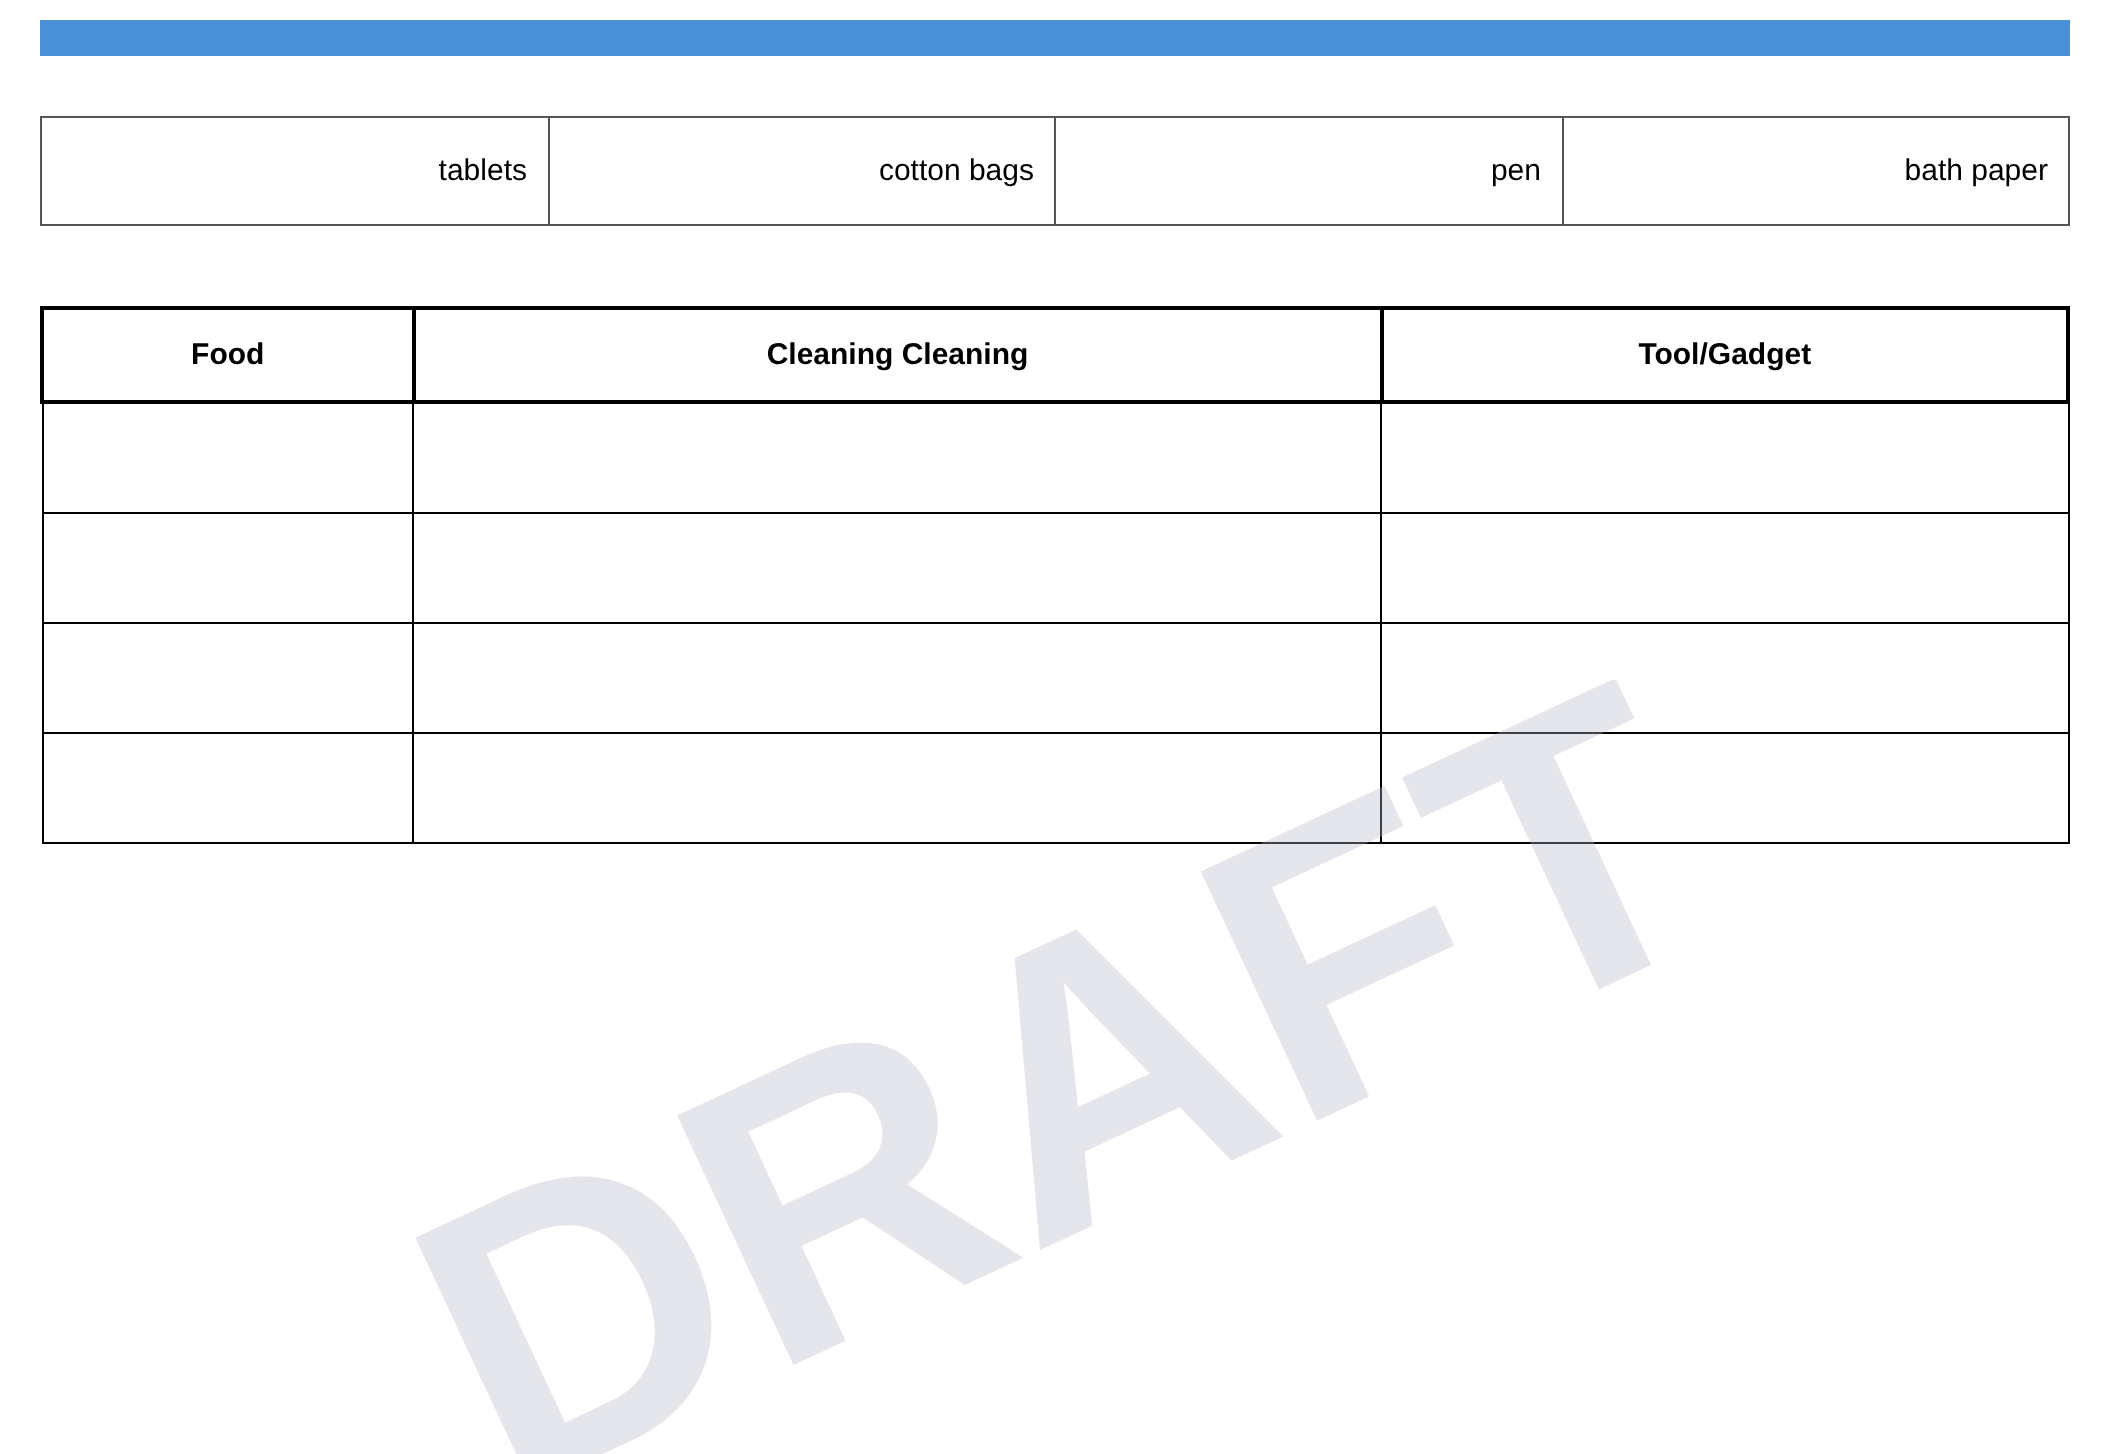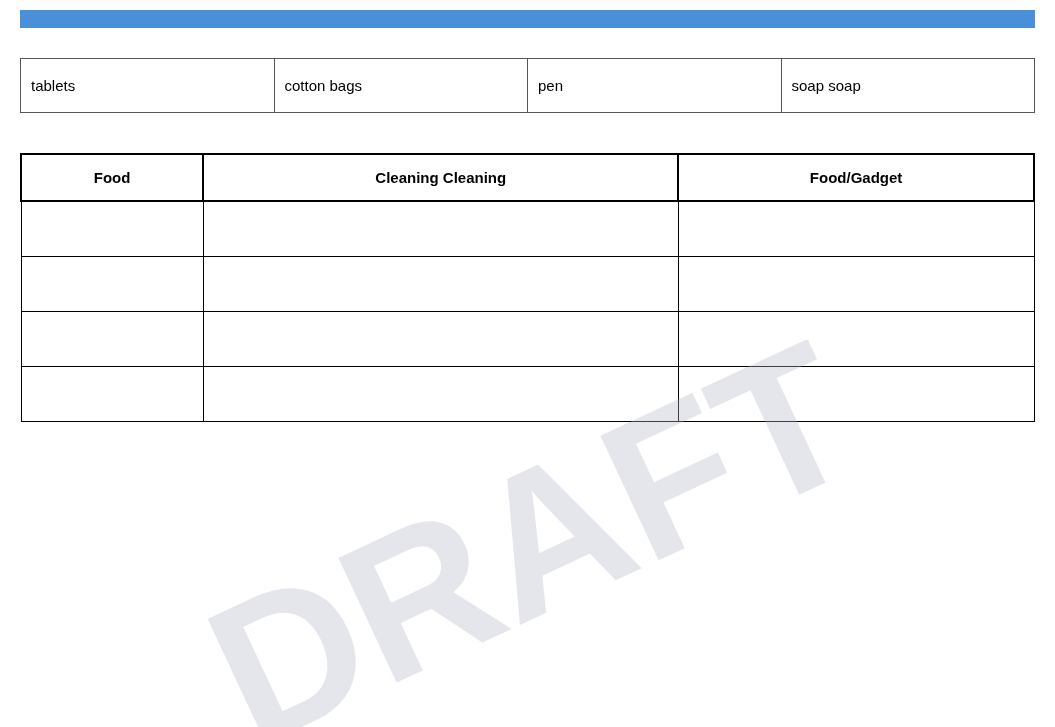--- a/index.html
+++ b/index.html
@@ -30,21 +30,21 @@
 
     .items-table {
       width: 100%;
       border-collapse: collapse;
       margin-bottom: 40px;
     }
 
     .items-table td {
       border: 1px solid #555;
       padding: 18px 10px;
-      text-align: left;
+      text-align: right;
       font-size: 15px;
       width: 25%;
     }
 
     .classification-table {
       width: 100%;
       border-collapse: collapse;
     }
 
     .classification-table th {
@@ -84,37 +84,37 @@
 <body>
 
 <div class="instructions"></div>
 
 <table class="items-table">
   <tbody id="items-tbody">
   <tr>
         <td>tablets</td>
         <td>cotton bags</td>
         <td>pen</td>
-        <td>soap soap</td>
+        <td>bath paper</td>
       </tr>
     </tbody>
 </table>
 
 <div class="draft-watermark">
   <svg viewBox="0 0 700 400" xmlns="http://www.w3.org/2000/svg">
     <text x="50%" y="55%" text-anchor="middle" dominant-baseline="middle" font-size="200" font-family="Arial, sans-serif" font-weight="bold" fill="rgba(180,180,200,0.35)" transform="rotate(-25, 350, 200)">DRAFT</text>
   </svg>
 </div>
 
 <table class="classification-table">
   <thead id="classification-thead">
   <tr>
         <th>Food</th>
         <th>Cleaning Cleaning</th>
-        <th>Food/Gadget</th>
+        <th>Tool/Gadget</th>
       </tr>
     </thead>
   <tbody id="classification-tbody">
   <tr>
         <td></td>
         <td></td>
         <td></td>
       </tr>
       <tr>
         <td></td>

